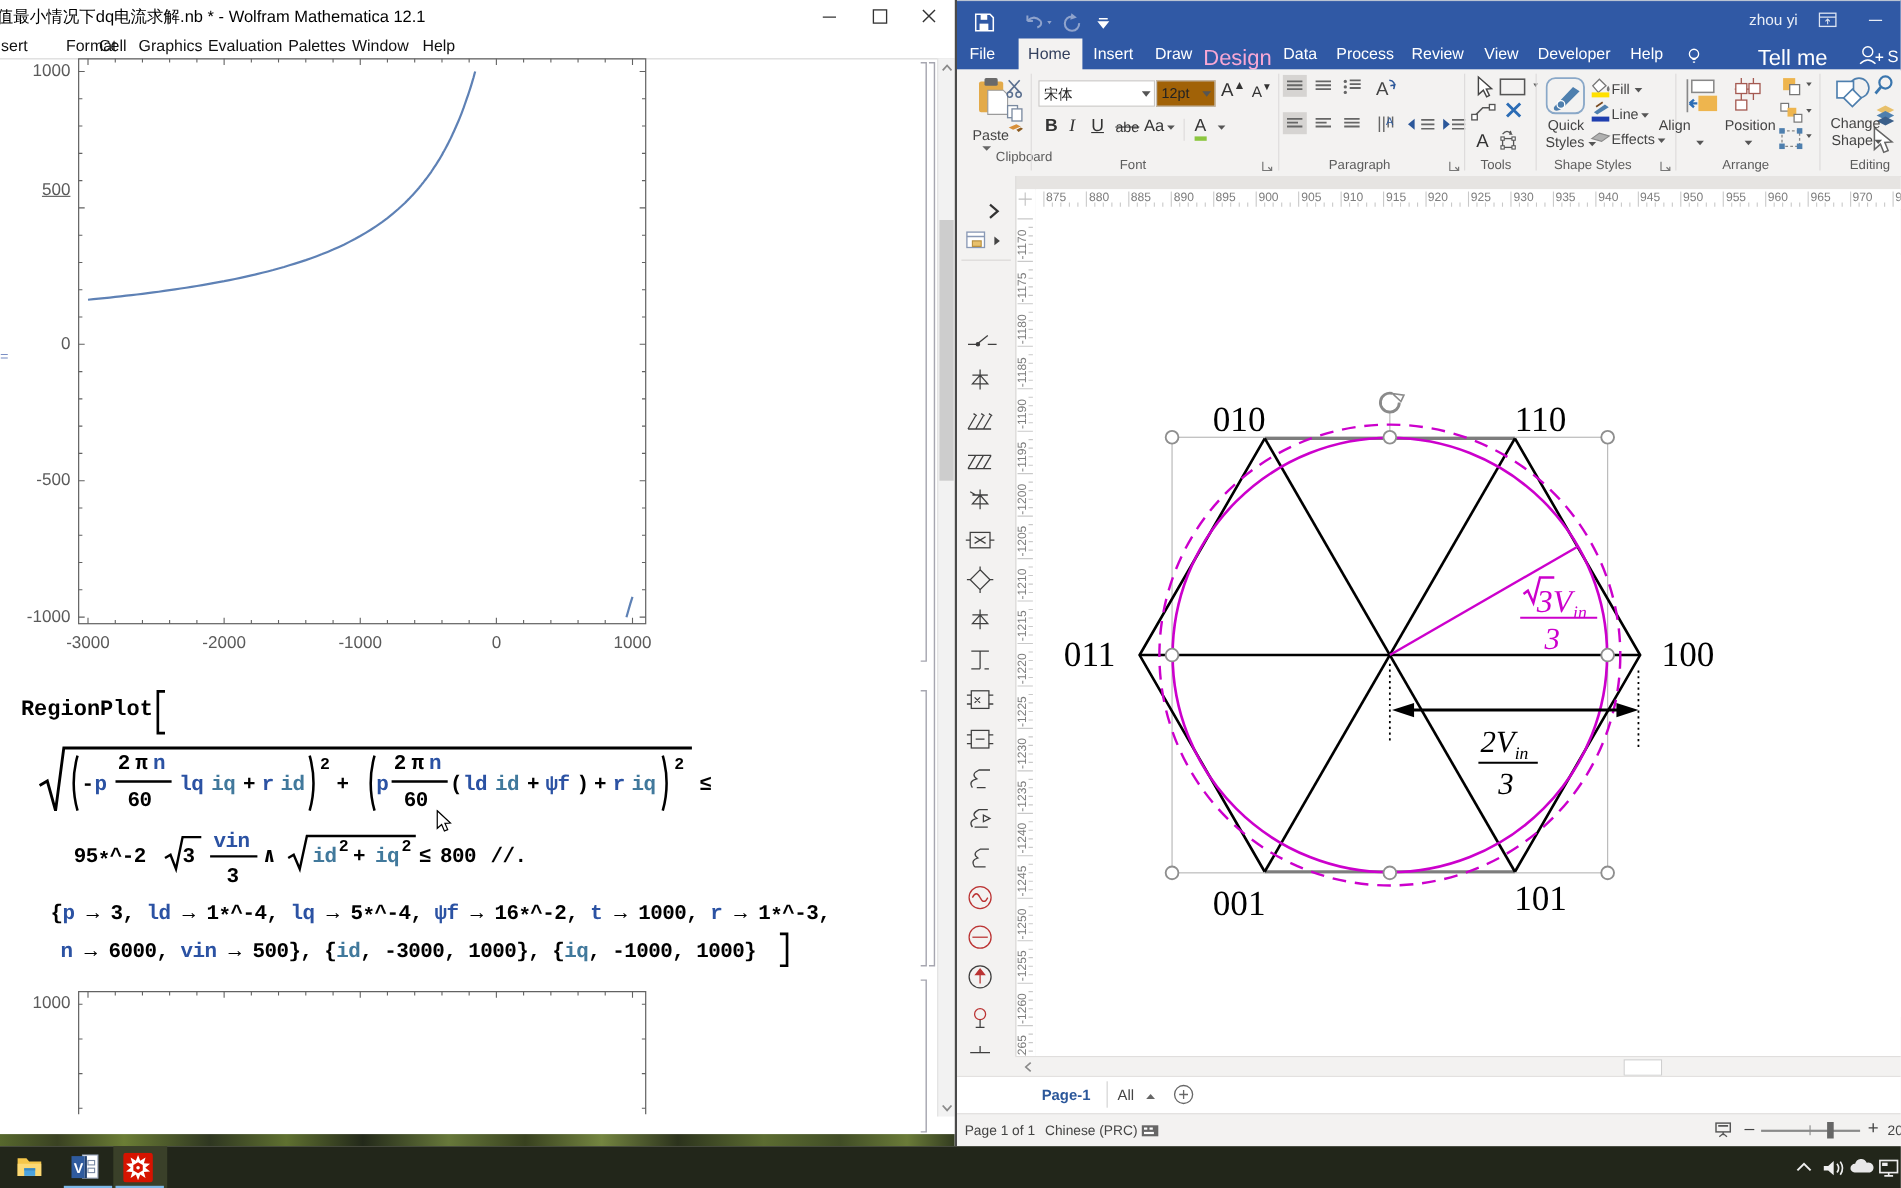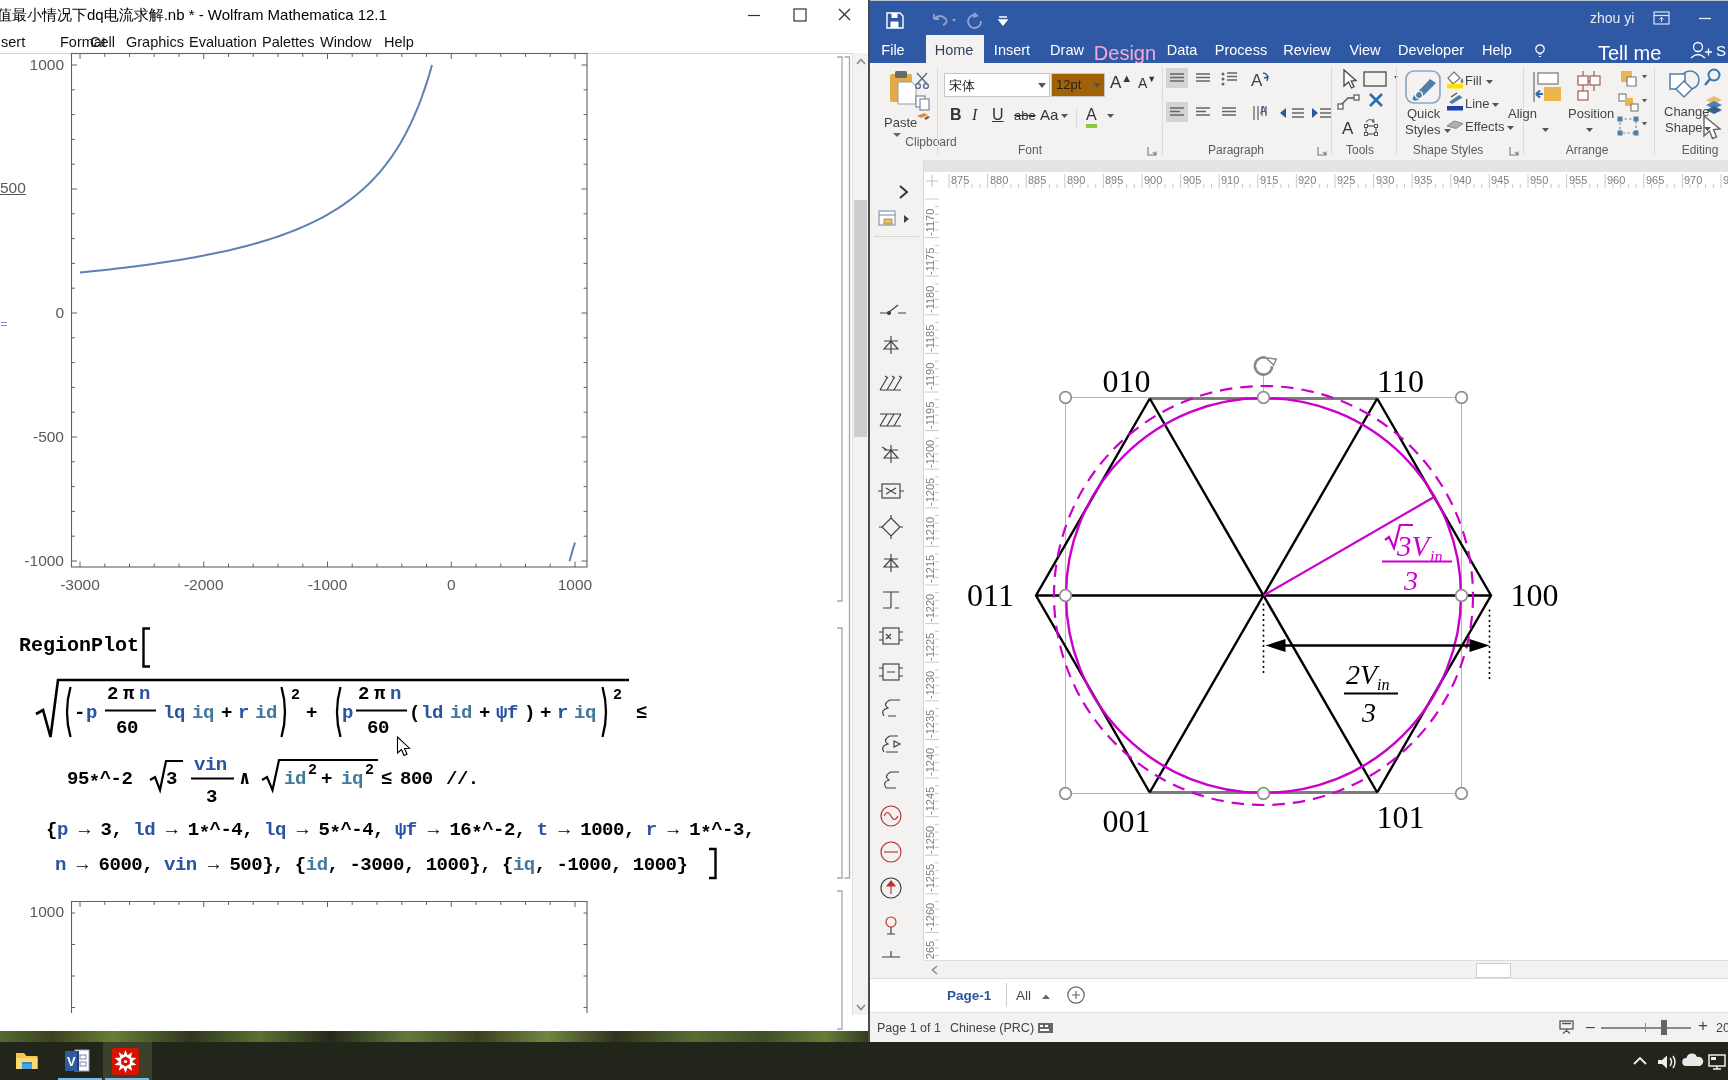--- a/index.html
+++ b/index.html
@@ -34,21 +34,21 @@
       <span class="abs" style="left:320px;top:4px;font-size:14.5px;color:#111;">Window</span>
       <span class="abs" style="left:384px;top:4px;font-size:14.5px;color:#111;">Help</span>
     </div>
     <svg class="abs" style="left:0;top:0" width="640" height="600">
       <rect x="71.5" y="53.5" width="515.5" height="513.5" fill="none" stroke="#626262" stroke-width="1.1"></rect>
       <path d="M80 567 V561.5 M80 53.5 V59 M203.75 567 V561.5 M203.75 53.5 V59 M327.5 567 V561.5 M327.5 53.5 V59 M451.25 567 V561.5 M451.25 53.5 V59 M575 567 V561.5 M575 53.5 V59 M104.8 567 V563.6 M104.8 53.5 V56.9 M129.5 567 V563.6 M129.5 53.5 V56.9 M154.2 567 V563.6 M154.2 53.5 V56.9 M179.0 567 V563.6 M179.0 53.5 V56.9 M228.5 567 V563.6 M228.5 53.5 V56.9 M253.2 567 V563.6 M253.2 53.5 V56.9 M278.0 567 V563.6 M278.0 53.5 V56.9 M302.8 567 V563.6 M302.8 53.5 V56.9 M352.2 567 V563.6 M352.2 53.5 V56.9 M377.0 567 V563.6 M377.0 53.5 V56.9 M401.8 567 V563.6 M401.8 53.5 V56.9 M426.5 567 V563.6 M426.5 53.5 V56.9 M476.0 567 V563.6 M476.0 53.5 V56.9 M500.8 567 V563.6 M500.8 53.5 V56.9 M525.5 567 V563.6 M525.5 53.5 V56.9 M550.2 567 V563.6 M550.2 53.5 V56.9 M71.5 65 H77 M587 65 H581.5 M71.5 189 H77 M587 189 H581.5 M71.5 313 H77 M587 313 H581.5 M71.5 437 H77 M587 437 H581.5 M71.5 561 H77 M587 561 H581.5 M71.5 89.8 H74.9 M587 89.8 H583.6 M71.5 114.6 H74.9 M587 114.6 H583.6 M71.5 139.4 H74.9 M587 139.4 H583.6 M71.5 164.2 H74.9 M587 164.2 H583.6 M71.5 213.8 H74.9 M587 213.8 H583.6 M71.5 238.6 H74.9 M587 238.6 H583.6 M71.5 263.4 H74.9 M587 263.4 H583.6 M71.5 288.2 H74.9 M587 288.2 H583.6 M71.5 337.8 H74.9 M587 337.8 H583.6 M71.5 362.6 H74.9 M587 362.6 H583.6 M71.5 387.4 H74.9 M587 387.4 H583.6 M71.5 412.2 H74.9 M587 412.2 H583.6 M71.5 461.8 H74.9 M587 461.8 H583.6 M71.5 486.6 H74.9 M587 486.6 H583.6 M71.5 511.4 H74.9 M587 511.4 H583.6 M71.5 536.2 H74.9 M587 536.2 H583.6" stroke="#626262" stroke-width="1" fill="none"></path>
       <path d="M80.0 272.5 L85.0 272.0 L89.9 271.5 L94.8 271.0 L99.8 270.5 L104.8 269.9 L109.7 269.4 L114.7 268.8 L119.6 268.3 L124.5 267.7 L129.5 267.1 L134.4 266.5 L139.4 265.8 L144.3 265.2 L149.3 264.5 L154.2 263.8 L159.2 263.1 L164.2 262.3 L169.1 261.6 L174.1 260.8 L179.0 260.0 L183.9 259.2 L188.9 258.3 L193.8 257.4 L198.8 256.5 L203.8 255.6 L208.7 254.6 L213.7 253.6 L218.6 252.6 L223.6 251.5 L228.5 250.4 L233.4 249.2 L238.4 248.0 L243.3 246.8 L248.3 245.5 L253.2 244.1 L258.2 242.7 L263.1 241.2 L268.1 239.7 L273.1 238.1 L278.0 236.5 L282.9 234.7 L287.9 232.9 L292.9 231.0 L297.8 229.0 L302.8 226.9 L307.7 224.7 L312.6 222.4 L317.6 219.9 L322.6 217.3 L327.5 214.6 L332.4 211.7 L337.4 208.6 L342.4 205.4 L347.3 201.9 L352.2 198.2 L357.2 194.2 L362.1 190.0 L367.1 185.4 L368.1 184.5 L369.1 183.5 L370.1 182.5 L371.1 181.5 L372.1 180.5 L373.0 179.5 L374.0 178.5 L375.0 177.4 L376.0 176.3 L377.0 175.2 L378.0 174.1 L379.0 173.0 L380.0 171.8 L381.0 170.7 L381.9 169.5 L382.9 168.3 L383.9 167.0 L384.9 165.8 L385.9 164.5 L386.9 163.2 L387.9 161.9 L388.9 160.6 L389.9 159.2 L390.9 157.8 L391.9 156.4 L392.8 155.0 L393.8 153.5 L394.8 152.0 L395.8 150.5 L396.8 149.0 L397.8 147.4 L398.8 145.8 L399.8 144.2 L400.8 142.5 L401.8 140.8 L402.7 139.0 L403.7 137.3 L404.7 135.5 L405.7 133.6 L406.7 131.7 L407.7 129.8 L408.7 127.8 L409.7 125.8 L410.7 123.7 L411.6 121.6 L412.6 119.5 L413.6 117.3 L414.6 115.0 L415.6 112.7 L416.6 110.4 L417.6 108.0 L418.6 105.5 L419.6 103.0 L420.6 100.4 L421.6 97.7 L422.5 95.0 L423.5 92.2 L424.5 89.3 L425.5 86.4 L426.5 83.4 L427.5 80.3 L428.5 77.1 L429.5 73.8 L430.5 70.4 L431.4 67.0 L432.0 65.0" stroke="#5e81b5" stroke-width="2" fill="none"></path>
       <path d="M569.5 561.2 L571.3 554.7 L573.1 548.5 L575.0 542.6" stroke="#5e81b5" stroke-width="2" fill="none"></path>
     </svg>
     <div class="tick" style="left:0;top:56px;width:64px;text-align:right;">1000</div>
-    <div class="tick" style="left:0;top:179px;width:64px;text-decoration:underline;">500</div>
+    <div class="tick" style="left:0;top:164px;width:64px;text-align:right;text-decoration:underline;">500</div>
     <div class="tick" style="left:0;top:304px;width:64px;text-align:right;">0</div>
     <div class="tick" style="left:0;top:428px;width:64px;text-align:right;">-500</div>
     <div class="tick" style="left:0;top:552px;width:64px;text-align:right;">-1000</div>
     <div class="tick" style="left:50px;top:576px;width:60px;text-align:center;">-3000</div>
     <div class="tick" style="left:173.75px;top:576px;width:60px;text-align:center;">-2000</div>
     <div class="tick" style="left:297.5px;top:576px;width:60px;text-align:center;">-1000</div>
     <div class="tick" style="left:421.25px;top:576px;width:60px;text-align:center;">0</div>
     <div class="tick" style="left:545px;top:576px;width:60px;text-align:center;">1000</div>
     <div class="abs" style="left:0;top:317px;font-size:13px;color:#7a8fc4;font-family:'Liberation Mono',monospace;">=</div>
     <div class="code" style="left:19px;top:634px;font-size:20px;letter-spacing:0;">RegionPlot</div>

